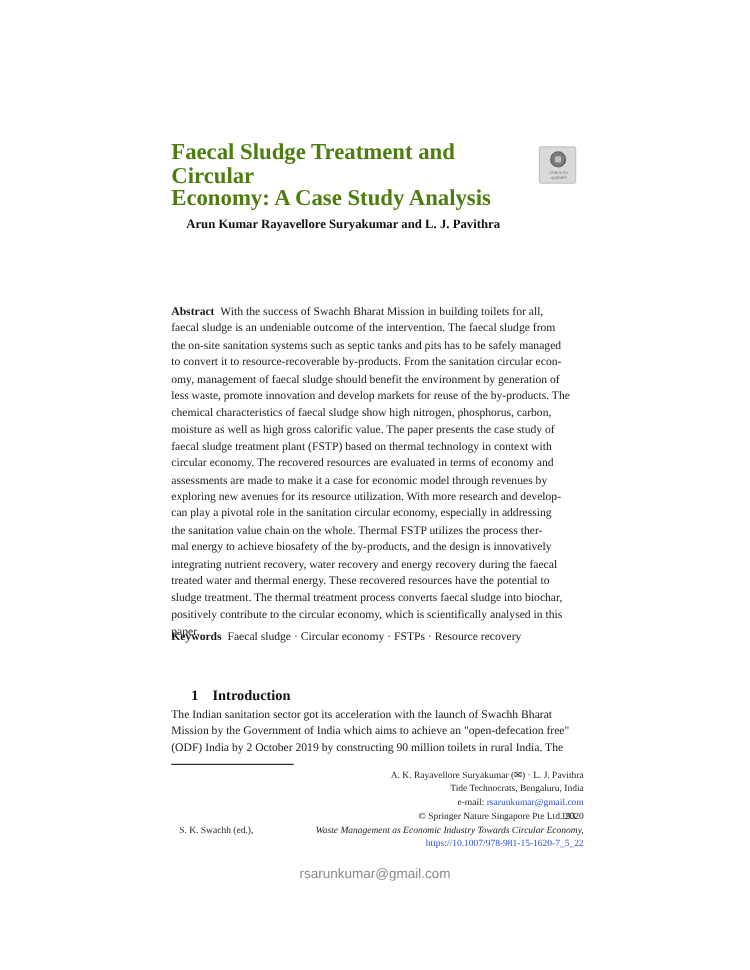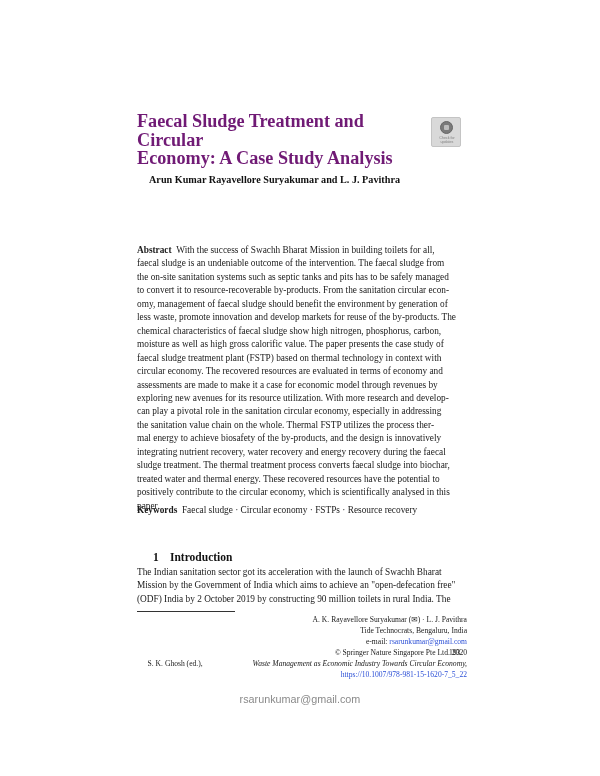--- a/index.html
+++ b/index.html
@@ -1,20 +1,20 @@
 <!DOCTYPE html>
 <html><head>
 <meta charset="utf-8">
 <style>
   html, body { margin: 0; padding: 0; background: #ffffff; }
   body { width: 600px; height: 776px; position: relative; overflow: hidden;
          font-family: "Liberation Serif", "DejaVu Serif", serif; color: #1a1a1a; }
   .page { position: absolute; left: 0; top: 0; width: 600px; height: 776px; }
   .title { position: absolute; left: 137px; top: 112px; width: 290px;
-           font-weight: bold; font-size: 18.2px; line-height: 18.5px; margin: 0; color: #701a75; }
+           font-weight: bold; font-size: 18.2px; line-height: 18.5px; margin: 0; color: #4d7c0f; }
   .crossmark { position: absolute; left: 431px; top: 117px; width: 30px; height: 30px;
                background: #d9d9d9; border: 1px solid #c4c4c4; border-radius: 2px; box-sizing: border-box; }
   .crossmark .circ { position: absolute; left: 8px; top: 3px; width: 13px; height: 13px;
                      border-radius: 50%; background: #7a7a7a; border: 1px solid #666; box-sizing: border-box; }
   .crossmark .circ::after { content: ""; position: absolute; left: 3px; top: 3px; width: 5px; height: 5px;
                             background: #bdbdbd; border-radius: 1px; }
   .crossmark .lbl { position: absolute; left: 0; top: 18px; width: 30px; text-align: center;
                     font-family: "Liberation Sans", sans-serif; font-size: 3.6px; line-height: 4px; color: #7d7d7d; }
   .authors { position: absolute; left: 149px; top: 174px; font-weight: bold; font-size: 10.2px; margin: 0; color: #111; }
   .abstract { position: absolute; left: 137px; top: 244px; width: 326px;
@@ -64,22 +64,22 @@
     <span class="line">chemical characteristics of faecal sludge show high nitrogen, phosphorus, carbon,</span>
     <span class="line">moisture as well as high gross calorific value. The paper presents the case study of</span>
     <span class="line">faecal sludge treatment plant (FSTP) based on thermal technology in context with</span>
     <span class="line">circular economy. The recovered resources are evaluated in terms of economy and</span>
     <span class="line">assessments are made to make it a case for economic model through revenues by</span>
     <span class="line">exploring new avenues for its resource utilization. With more research and develop-</span>
     <span class="line">can play a pivotal role in the sanitation circular economy, especially in addressing</span>
     <span class="line">the sanitation value chain on the whole. Thermal FSTP utilizes the process ther-</span>
     <span class="line">mal energy to achieve biosafety of the by-products, and the design is innovatively</span>
     <span class="line">integrating nutrient recovery, water recovery and energy recovery during the faecal</span>
+    <span class="line">treated water and thermal energy. These recovered resources have the potential to</span>
     <span class="line">sludge treatment. The thermal treatment process converts faecal sludge into biochar,</span>
-    <span class="line">treated water and thermal energy. These recovered resources have the potential to</span>
     <span class="line">positively contribute to the circular economy, which is scientifically analysed in this</span>
     <span class="line">paper.</span>
   </div>
 
   <p class="keywords">
     <span class="lbl">Keywords</span>&nbsp;
     <span>Faecal sludge · Circular economy · FSTPs · Resource recovery</span>
   </p>
 
   <h2 class="section">
@@ -93,17 +93,17 @@
   </div>
 
   <div class="fnrule"></div>
 
   <p class="foot" style="top:614px;">A. K. Rayavellore Suryakumar (✉) · L. J. Pavithra</p>
   <p class="foot" style="top:625px;">Tide Technocrats, Bengaluru, India</p>
   <p class="foot" style="top:636px;"><span>e-mail: </span><span class="link">rsarunkumar@gmail.com</span></p>
 
   <p class="foot" style="top:647px;">© Springer Nature Singapore Pte Ltd. 2020</p>
   <span class="pagenum">193</span>
-  <p class="foot" style="top:658px;"><span>S. K. Ghosh (ed.), </span><i>Waste Management as Economic Industry Towards Circular Economy,</i></p>
+  <p class="foot" style="top:658px;"><span>S. K. Swachh (ed.), </span><i>Waste Management as Economic Industry Towards Circular Economy,</i></p>
   <p class="foot" style="top:669px;"><span class="link">https://10.1007/978-981-15-1620-7_5_22</span></p>
 
   <div class="watermark">rsarunkumar@gmail.com</div>
 </div>
 
 </body></html>

